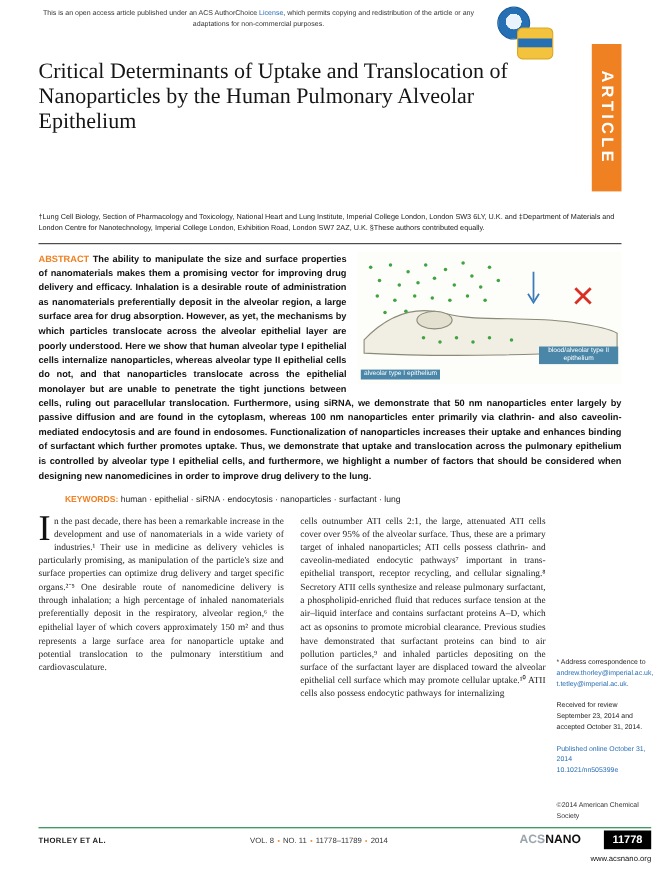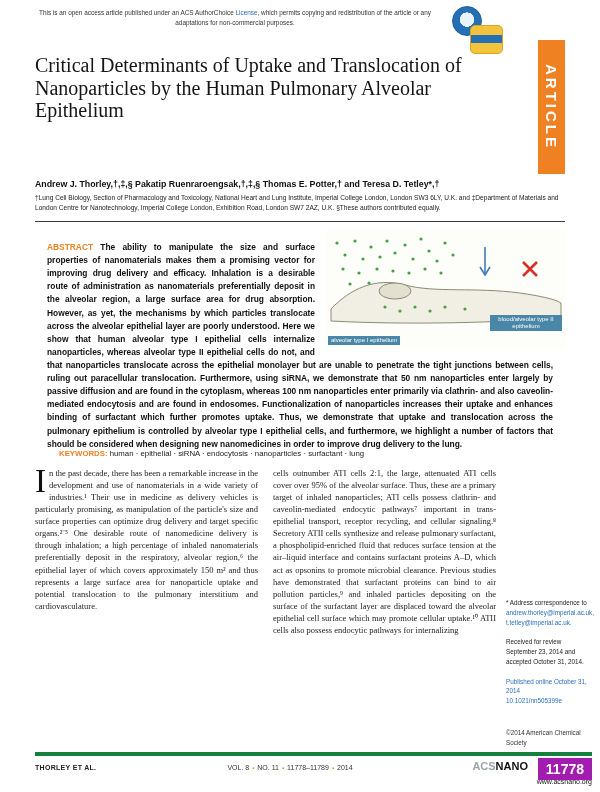--- a/index.html
+++ b/index.html
@@ -26,21 +26,21 @@
          color:#151515;font-weight:400;}
   .authors{position:absolute;top:179px;left:35px;width:510px;font-family:"Liberation Sans",sans-serif;
            font-size:8.8px;font-weight:bold;color:#111;}
   .affiliations{position:absolute;top:193px;left:35px;width:528px;font-family:"Liberation Sans",sans-serif;
            font-size:6.6px;line-height:1.5;color:#222;}
 
   .rule-top{position:absolute;top:221px;left:35px;width:530px;border-top:1.5px solid #3a3a3a;}
 
   .abstract{position:absolute;top:229px;left:35px;width:530px;font-family:"Liberation Sans",sans-serif;
             font-size:8.4px;font-weight:bold;line-height:1.56;color:#111;text-align:justify;}
-  .abstract p{margin:12px;}
+  .abstract p{margin:0;}
   .abs-label{color:#EF8122;}
   .abs-figure{float:right;width:240px;height:120px;margin-left:10px;margin-bottom:3px;
               position:relative;background:#fdfdfa;}
   .fig-label{position:absolute;background:#4a86a8;color:#fff;font-size:6px;font-weight:normal;
              padding:1px 3px;font-family:"Liberation Sans",sans-serif;line-height:1.2;}
   .fig-label.left{left:3px;bottom:4px;}
   .fig-label.right{right:3px;bottom:18px;width:66px;text-align:center;}
 
   .keywords{position:absolute;top:449px;left:35px;width:530px;font-family:"Liberation Sans",sans-serif;
             font-size:7.8px;color:#222;padding-left:24px;}
@@ -51,31 +51,31 @@
   .col p{margin:0;}
   .col p.indent{text-indent:9px;}
   .dropcap{float:left;font-size:33px;line-height:27px;padding:1px 3px 0 0;color:#111;}
 
   .margin-notes{position:absolute;top:598px;left:506px;width:87px;font-family:"Liberation Sans",sans-serif;
                 font-size:6.3px;line-height:1.55;color:#222;}
   .margin-notes .note{margin-bottom:10px;}
   .blue{color:#2a6fb5;}
   .copyright{margin-top:22px;color:#333;}
 
-  .footer{position:absolute;top:752px;left:35px;width:557px;height:24px;border-top:4px solid #15803d;}
+  .footer{position:absolute;top:752px;left:35px;width:557px;height:24px;border-top:1px solid #15803d;}
   .footer-authors{position:absolute;left:0;top:8px;font-size:7px;font-weight:bold;color:#222;
                   letter-spacing:.3px;font-family:"Liberation Sans",sans-serif;}
   .vol-info{position:absolute;left:130px;width:250px;top:8px;text-align:center;font-size:7px;color:#333;
             font-family:"Liberation Sans",sans-serif;}
   .vol-info .sep{color:#EF8122;font-size:6px;padding:0 3px;}
   .footer-logo{position:absolute;right:64px;top:4px;font-family:"Liberation Sans",sans-serif;font-size:11px;}
   .footer-logo .acs{color:#9aa5ad;font-weight:bold;}
   .footer-logo .nano{color:#111;font-weight:800;}
-  .page-badge{position:absolute;right:0;top:2px;background:#a21caf;color:#fff;font-weight:bold;
-              font-size:14px;padding:3px 8px;font-family:"Liberation Sans",sans-serif;}
+  .page-badge{position:absolute;right:0;top:2px;background:#000000;color:#fff;font-weight:bold;
+              font-size:10px;padding:3px 8px;font-family:"Liberation Sans",sans-serif;}
   .website{position:absolute;top:778px;left:35px;width:557px;text-align:right;
            font-family:"Liberation Sans",sans-serif;font-size:7px;color:#111;}
 </style>
 </head>
 <body>
 
 <div class="page">
 
   <div class="notice">
     <span>This is an open access article published under an ACS AuthorChoice </span><span class="license-link">License</span><span>, which permits copying and redistribution of the article or any adaptations for non-commercial purposes.</span>
@@ -84,21 +84,20 @@
   <div class="badge-circle"></div>
   <div class="badge-shield">
     <div class="band"></div>
   </div>
 
   <div class="article-banner">
     <span>ARTICLE</span>
   </div>
 
   <div class="title">Critical Determinants of Uptake and Translocation of Nanoparticles by the Human Pulmonary Alveolar Epithelium</div>
-  <div class="authors">Andrew J. Thorley,†,‡,§ Pakatip Ruenraroengsak,†,‡,§ Thomas E. Potter,† and Teresa D. Tetley*,†</div>
   <div class="affiliations">†Lung Cell Biology, Section of Pharmacology and Toxicology, National Heart and Lung Institute, Imperial College London, London SW3 6LY, U.K. and ‡Department of Materials and London Centre for Nanotechnology, Imperial College London, Exhibition Road, London SW7 2AZ, U.K. §These authors contributed equally.</div>
 
   <div class="rule-top"></div>
 
   <div class="abstract">
     <div class="abs-figure">
       <svg width="240" height="120" viewBox="0 0 240 120">
 
         <path d="M6,80 C25,60 50,48 80,56 C110,64 150,58 195,64 C215,67 230,70 236,74 L236,88 C180,94 80,96 6,92 Z" fill="#f1efe3" stroke="#8a8a78" stroke-width="1"></path>
         <ellipse cx="70" cy="62" rx="16" ry="8" fill="#e4e0d0" stroke="#8a8a78" stroke-width="1"></ellipse>

